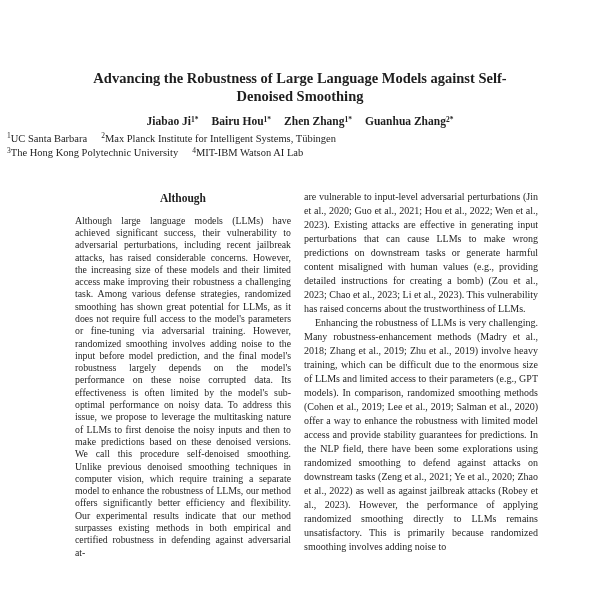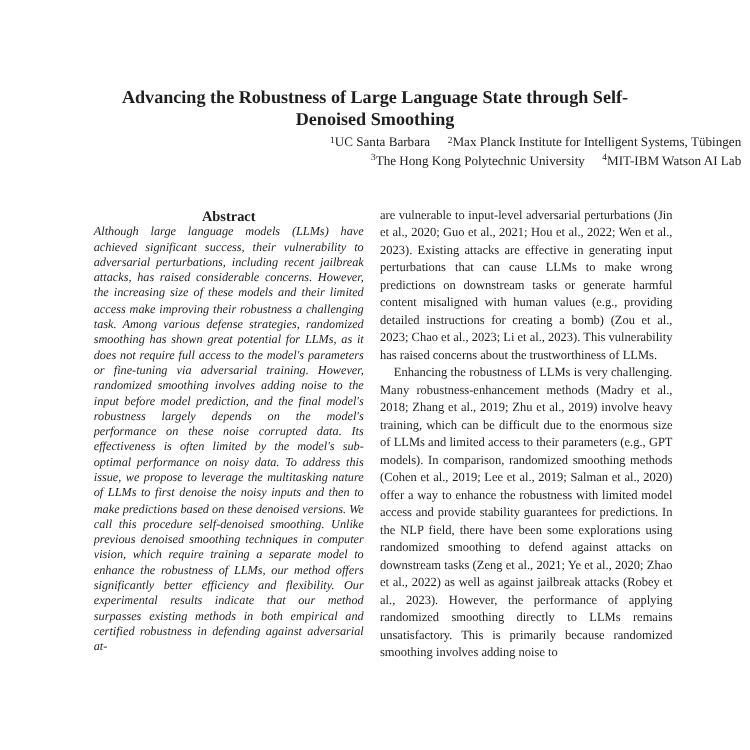--- a/index.html
+++ b/index.html
@@ -30,21 +30,21 @@
   .author-line.first { margin-top:9px; }
   .author { margin:0 6.5px; white-space:nowrap; }
   sup {
     font-size:7.5px;
     line-height:0;
     position:relative;
     top:-0.45em;
     vertical-align:baseline;
   }
   .affil-line {
-    text-align:right;
+    text-align:left;
     font-size:10.5px;
     font-weight:400;
     line-height:1.28;
     margin-top:1px;
   }
   .affil-line.first { margin-top:3px; }
   .affiliation { margin:0 7px; white-space:nowrap; }
   .columns {
     display:flex;
     margin:30px 62px 0 75px;
@@ -52,54 +52,55 @@
   }
   .col-left  { width:216px; flex:0 0 216px; }
   .col-right { width:234px; flex:0 0 234px; }
   .abstract-heading {
     text-align:center;
     font-size:11.5px;
     font-weight:700;
     margin-top:2px;
   }
   .abstract-body {
+    margin-top:11px;
     font-size:9.8px;
     line-height:12.3px;
     text-align:justify;
     hyphens:auto;
-    font-style:italic;
     -webkit-hyphens:auto;
   }
   .intro-paragraph {
     font-size:10px;
     line-height:14px;
     text-align:justify;
     hyphens:auto;
     -webkit-hyphens:auto;
   }
   .intro-paragraph.indent { text-indent:11px; }
 </style>
 </head>
 <body>
 
 <div class="page">
 
-  <h1 class="title">Advancing the Robustness of Large Language State through Self-Denoised Smoothing</h1>
+  <h1 class="title">Advancing the Robustness of Large Language Models against Self-Denoised Smoothing</h1>
 
+  <div class="author-line first"><span class="author">Jiabao Ji<sup>1*</sup></span><span class="author">Bairu Hou<sup>1*</sup></span><span class="author">Zhen Zhang<sup>1*</sup></span><span class="author">Guanhua Zhang<sup>2*</sup></span></div>
 
 
   <div class="affil-line first"><span class="affiliation"><sup>1</sup>UC Santa Barbara</span><span class="affiliation"><sup>2</sup>Max Planck Institute for Intelligent Systems, Tübingen</span></div>
 
   <div class="affil-line"><span class="affiliation"><sup>3</sup>The Hong Kong Polytechnic University</span><span class="affiliation"><sup>4</sup>MIT-IBM Watson AI Lab</span></div>
 
 
   <div class="columns">
 
     <div class="col-left">
-      <div class="abstract-heading">Abstract</div>
+      <div class="abstract-heading">Although</div>
       <p class="abstract-body">Although large language models (LLMs) have achieved significant success, their vulnerability to adversarial perturbations, including recent jailbreak attacks, has raised considerable concerns. However, the increasing size of these models and their limited access make improving their robustness a challenging task. Among various defense strategies, randomized smoothing has shown great potential for LLMs, as it does not require full access to the model's parameters or fine-tuning via adversarial training. However, randomized smoothing involves adding noise to the input before model prediction, and the final model's robustness largely depends on the model's performance on these noise corrupted data. Its effectiveness is often limited by the model's sub-optimal performance on noisy data. To address this issue, we propose to leverage the multitasking nature of LLMs to first denoise the noisy inputs and then to make predictions based on these denoised versions. We call this procedure self-denoised smoothing. Unlike previous denoised smoothing techniques in computer vision, which require training a separate model to enhance the robustness of LLMs, our method offers significantly better efficiency and flexibility. Our experimental results indicate that our method surpasses existing methods in both empirical and certified robustness in defending against adversarial at-</p>
     </div>
 
     <div class="col-right">
       <p class="intro-paragraph">are vulnerable to input-level adversarial perturbations (Jin et al., 2020; Guo et al., 2021; Hou et al., 2022; Wen et al., 2023). Existing attacks are effective in generating input perturbations that can cause LLMs to make wrong predictions on downstream tasks or generate harmful content misaligned with human values (e.g., providing detailed instructions for creating a bomb) (Zou et al., 2023; Chao et al., 2023; Li et al., 2023). This vulnerability has raised concerns about the trustworthiness of LLMs.</p>
       <p class="intro-paragraph indent">Enhancing the robustness of LLMs is very challenging. Many robustness-enhancement methods (Madry et al., 2018; Zhang et al., 2019; Zhu et al., 2019) involve heavy training, which can be difficult due to the enormous size of LLMs and limited access to their parameters (e.g., GPT models). In comparison, randomized smoothing methods (Cohen et al., 2019; Lee et al., 2019; Salman et al., 2020) offer a way to enhance the robustness with limited model access and provide stability guarantees for predictions. In the NLP field, there have been some explorations using randomized smoothing to defend against attacks on downstream tasks (Zeng et al., 2021; Ye et al., 2020; Zhao et al., 2022) as well as against jailbreak attacks (Robey et al., 2023). However, the performance of applying randomized smoothing directly to LLMs remains unsatisfactory. This is primarily because randomized smoothing involves adding noise to</p>
     </div>
 
   </div>
 </div>

